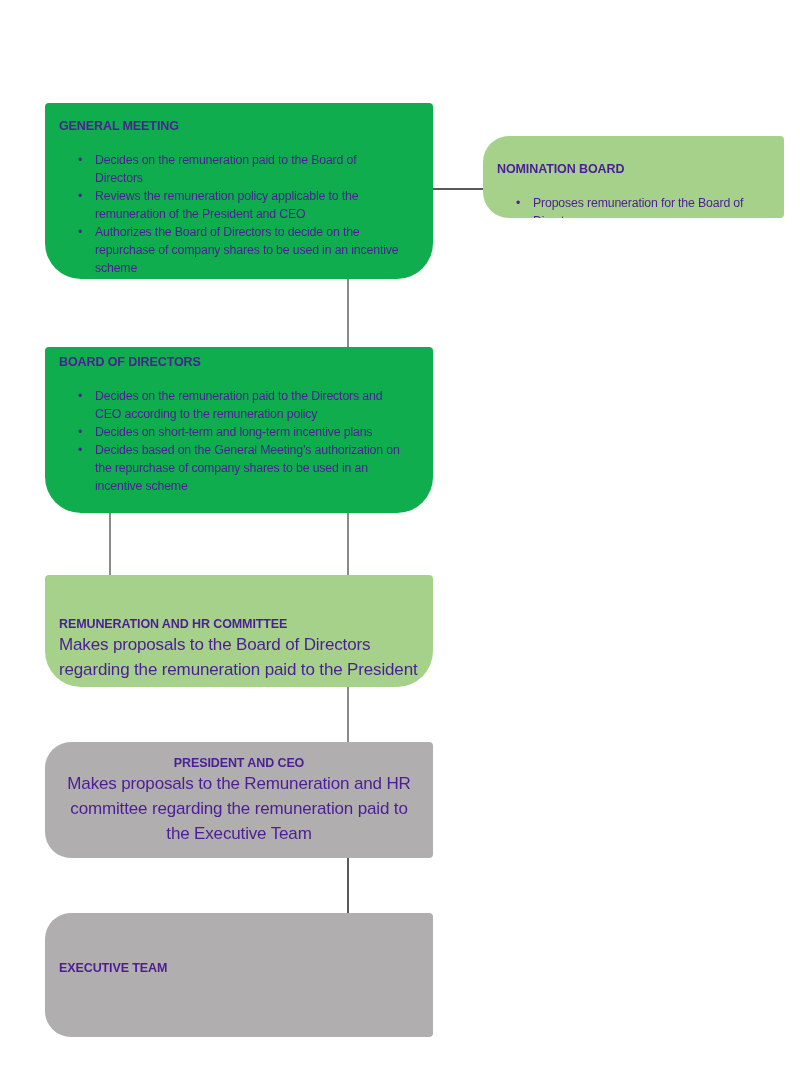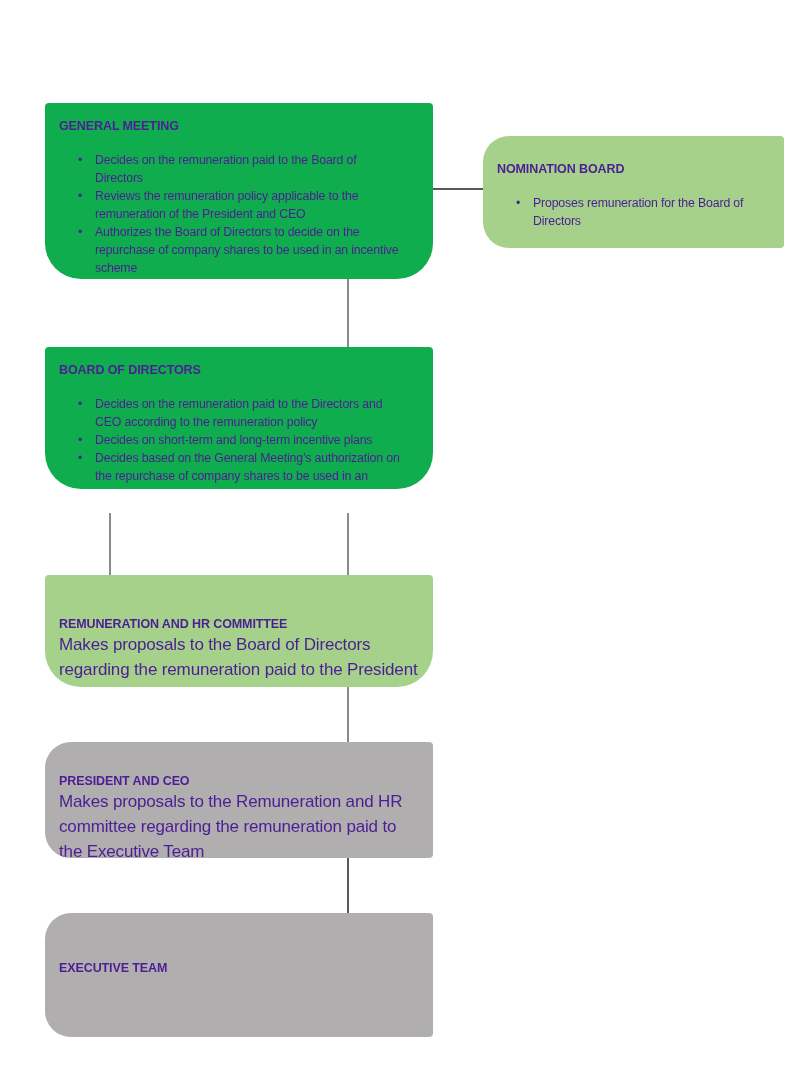--- a/index.html
+++ b/index.html
@@ -98,47 +98,48 @@
     top: 103px;
     width: 388px;
     height: 176px;
     border-radius: 4px 4px 36px 36px;
     padding: 16px 14px 0 14px;
   }
   #node-nomination-board {
     left: 483px;
     top: 136px;
     width: 301px;
-    height: 112px;
+    height: 82px;
     border-radius: 26px 4px 4px 26px;
     padding: 26px 16px 0 14px;
   }
   #node-board-of-directors {
     left: 45px;
     top: 347px;
     width: 388px;
-    height: 142px;
+    height: 166px;
     border-radius: 4px 4px 36px 36px;
-    padding: 16px 14px 0 14px;
+    padding: 8px 14px 0 14px;
   }
   #node-remuneration-committee {
     left: 45px;
     top: 575px;
     width: 388px;
     height: 112px;
     border-radius: 4px 4px 36px 36px;
     padding: 42px 14px 0 14px;
   }
   #node-president-ceo {
     left: 45px;
     top: 742px;
     width: 388px;
     height: 116px;
     border-radius: 26px 4px 4px 26px;
-    padding: 32px 14px 0 14px;
+    padding: 14px 14px 0 14px;
+    text-align: center;
   }
   #node-executive-team {
     left: 45px;
     top: 913px;
     width: 388px;
     height: 124px;
     border-radius: 26px 4px 4px 26px;
     padding: 48px 14px 0 14px;
   }
 

